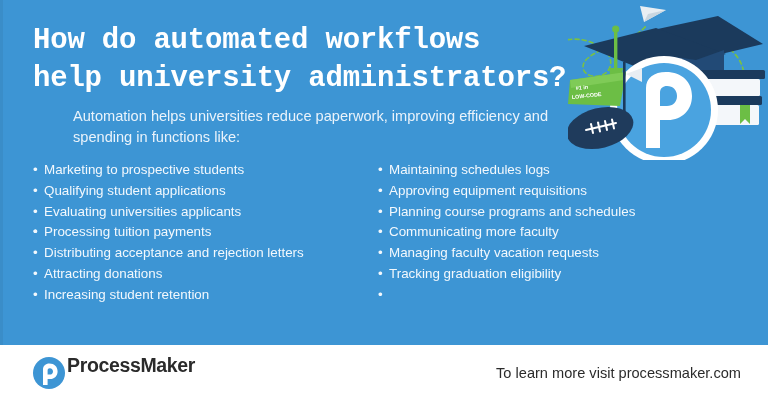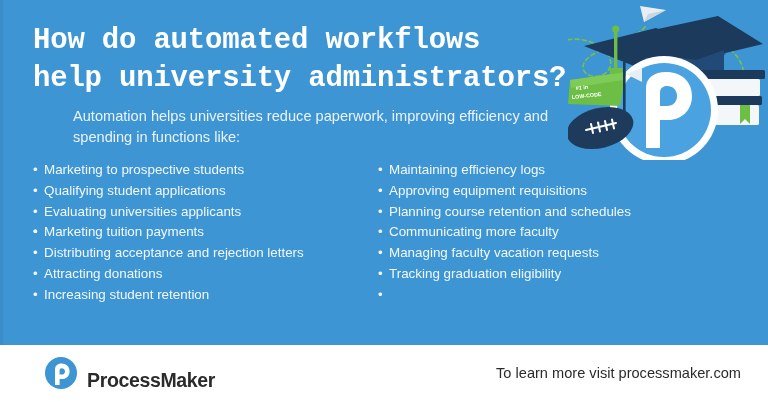--- a/index.html
+++ b/index.html
@@ -46,21 +46,21 @@
     padding:0 0 0 11px;margin:0 0 7.4px 0;position:relative;white-space:nowrap;
   }
   ul.blist li .bdot{
     position:absolute;left:0;top:0;color:#f2f8fd;font-size:13.4px;line-height:1.0;
   }
 
   
   .footer{
     position:absolute;left:0;top:345px;width:768px;height:57px;background:#ffffff;
   }
-  .brand{position:absolute;left:44px;top:11px;display:flex;align-items:flex-end;gap:9px;}
+  .brand{position:absolute;left:32px;top:11px;display:flex;align-items:flex-start;gap:1px;}
   .brand-mark{width:34px;height:34px;display:block;}
   .brand-word{
     color:#2b2b2b;font-size:19.5px;font-weight:bold;letter-spacing:-0.35px;
     line-height:1;white-space:nowrap;
   }
   .visit{
     position:absolute;right:27px;top:21px;
     color:#2b2b2b;font-size:14.6px;line-height:1;white-space:nowrap;
   }
 </style>
@@ -144,31 +144,31 @@
       <span>efficiency and spending in functions like:</span>
     </div>
 
     <div class="cols">
       <div class="col col-left">
         <ul class="blist" id="list-left">
             <li><span class="bdot">•</span><span>Marketing to prospective students</span></li>
             <li><span class="bdot">•</span><span>Qualifying student applications</span></li>
             <li><span class="bdot">•</span><span>Evaluating universities applicants</span></li>
             <li><span class="bdot">•</span></li>
-            <li><span class="bdot">•</span><span>Marketing tuition payments</span></li>
+            <li><span class="bdot">•</span><span>Processing tuition payments</span></li>
             <li><span class="bdot">•</span><span>Distributing acceptance and rejection letters</span></li>
             <li><span class="bdot">•</span><span>Attracting donations</span></li>
             <li><span class="bdot">•</span><span>Increasing student retention</span></li>
           </ul>
       </div>
       <div class="col col-right">
         <ul class="blist" id="list-right">
-            <li><span class="bdot">•</span><span>Maintaining efficiency logs</span></li>
+            <li><span class="bdot">•</span><span>Maintaining schedules logs</span></li>
             <li><span class="bdot">•</span><span>Approving equipment requisitions</span></li>
-            <li><span class="bdot">•</span><span>Planning course retention and schedules</span></li>
+            <li><span class="bdot">•</span><span>Planning course programs and schedules</span></li>
             <li><span class="bdot">•</span><span>Communicating more faculty</span></li>
             <li><span class="bdot">•</span><span>Managing faculty vacation requests</span></li>
             <li><span class="bdot">•</span><span>Tracking graduation eligibility</span></li>
             <li><span class="bdot">•</span></li>
           </ul>
       </div>
     </div>
   </div>
 
   <div class="footer">

